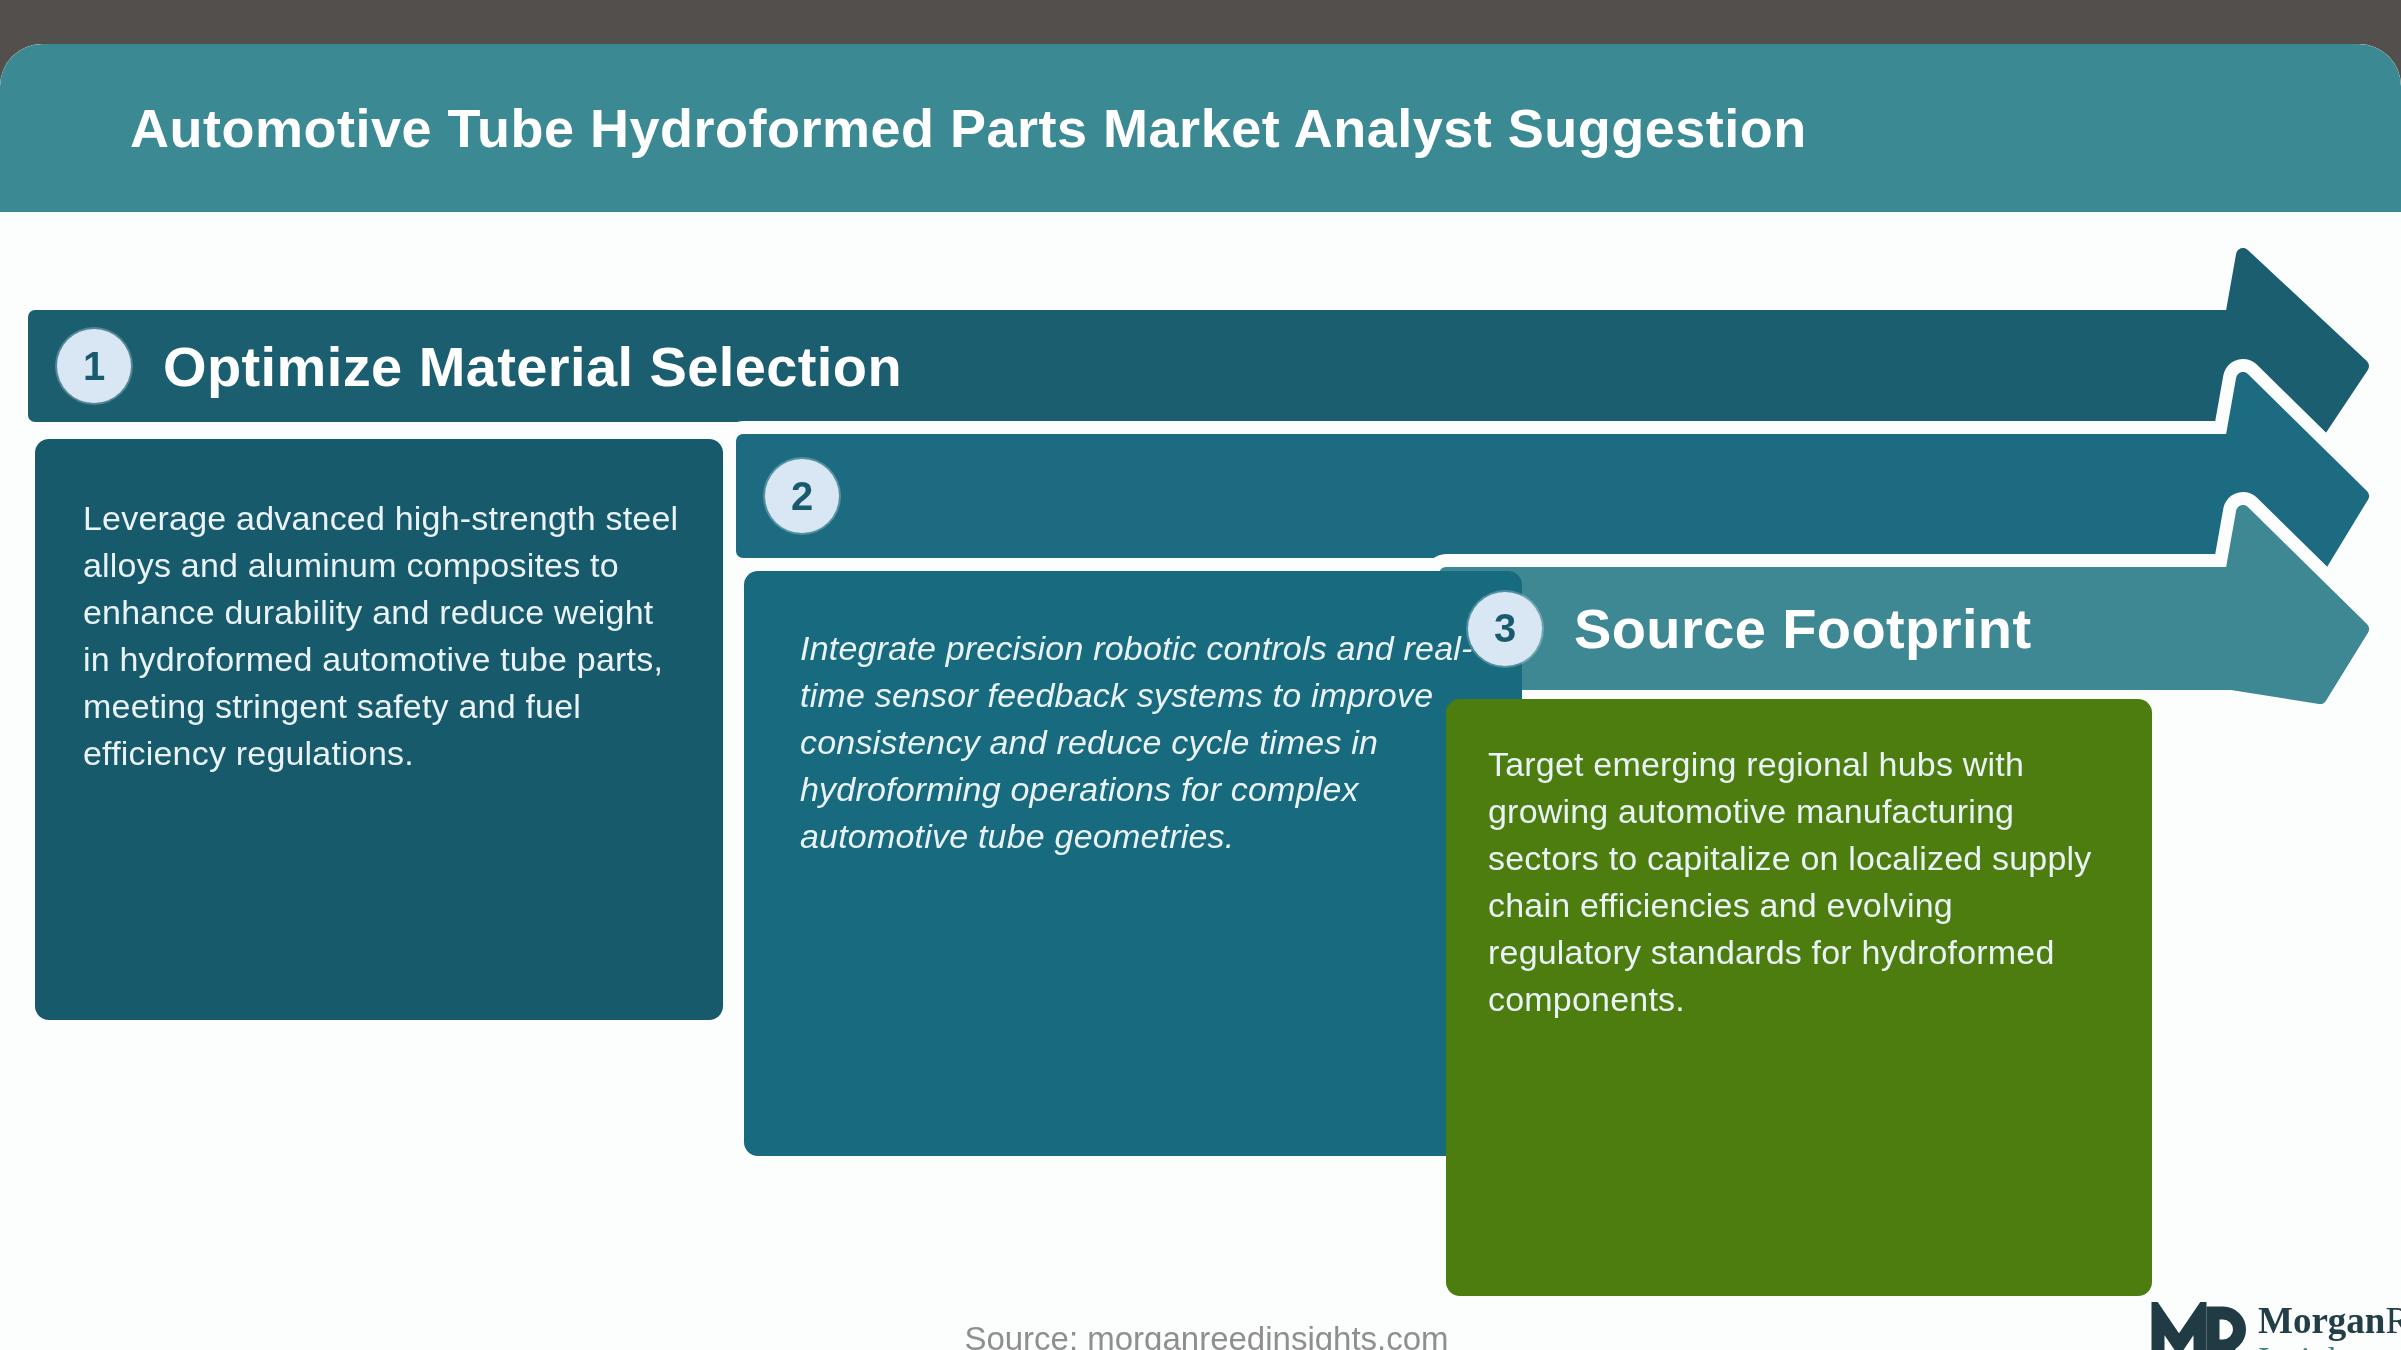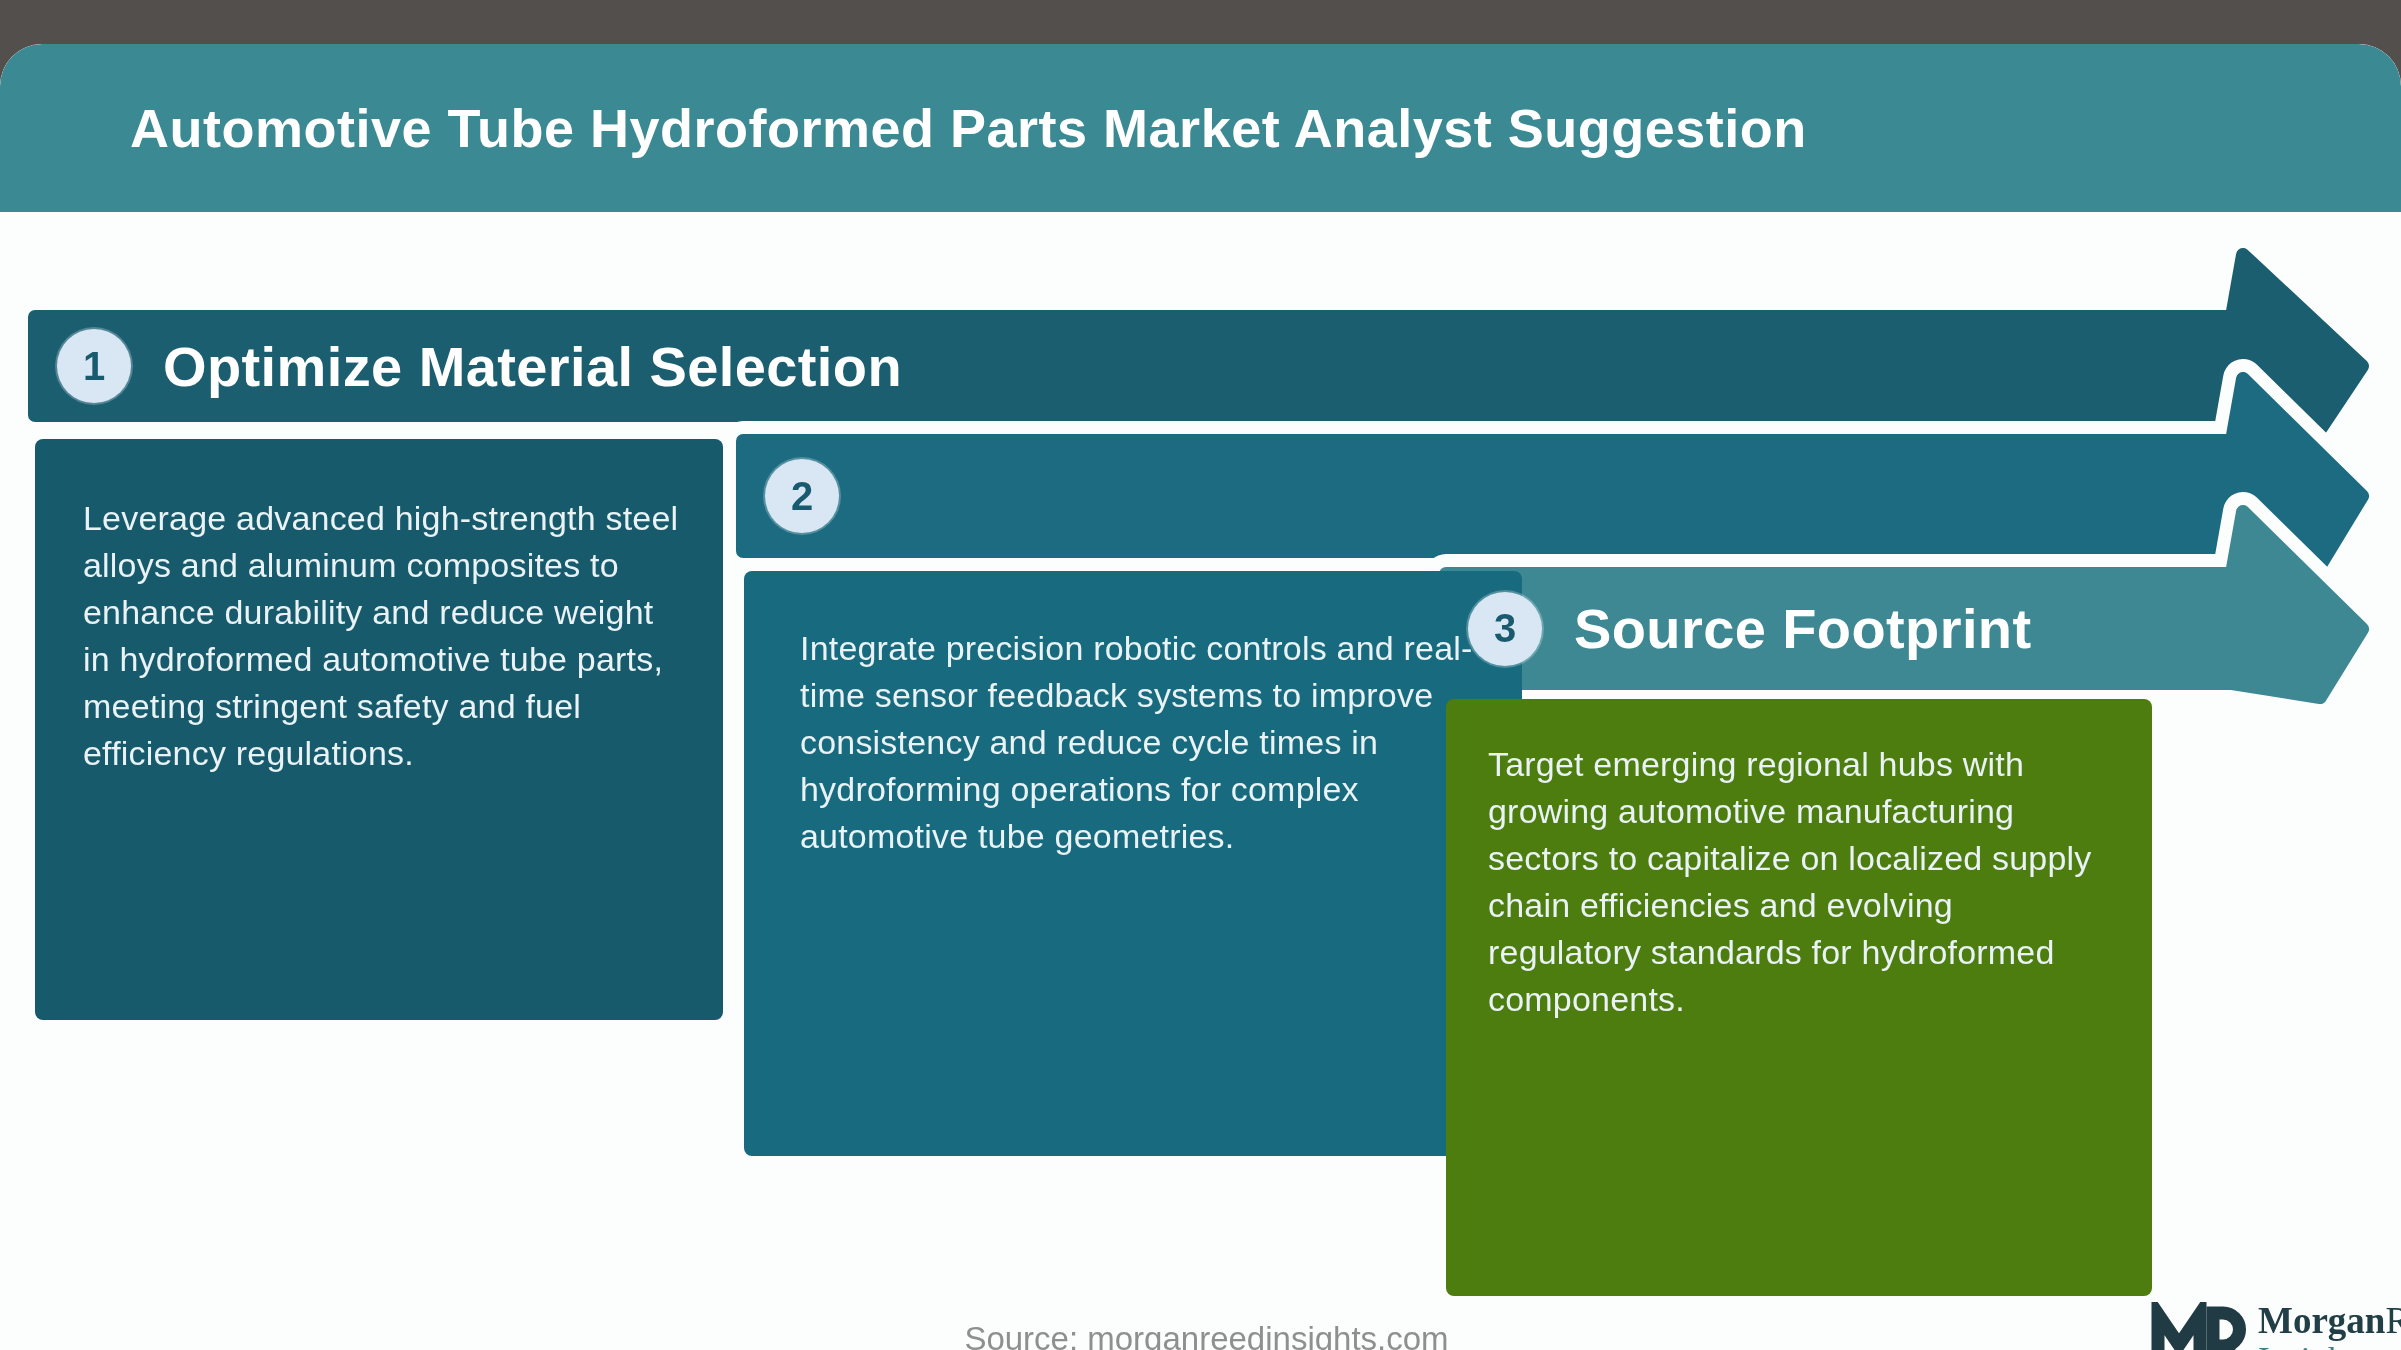--- a/index.html
+++ b/index.html
@@ -12,24 +12,24 @@
   
   #arrows{position:absolute;left:0;top:0;pointer-events:none;}
   
   .banner-row{position:absolute;display:flex;align-items:center;z-index:5;}
   .badge{width:74px;height:74px;border-radius:50%;background:#d8e7f3;flex:0 0 auto;
          display:flex;align-items:center;justify-content:center;
          box-shadow:0 0 0 2px rgba(255,255,255,.25);}
   .badge span{color:#1a5a6e;font-size:40px;font-weight:bold;}
   .step-heading{color:#ffffff;font-size:56px;font-weight:bold;letter-spacing:.4px;margin-left:32px;}
   
-  .card{position:absolute;border-radius:8px;box-sizing:border-box;z-index:4;}
+  .card{position:absolute;border-radius:14px;box-sizing:border-box;z-index:4;}
   .card p{margin:0;color:#e9f2f5;font-size:34px;line-height:47px;font-weight:400;letter-spacing:.2px;}
   #card1{left:35px;top:395px;width:688px;height:581px;background:#175a6c;padding:56px 44px 0 48px;}
-  #card2{left:744px;top:527px;width:778px;height:585px;background:#186a7e;padding:54px 40px 0 56px;}
+  #card2{left:744px;top:527px;width:778px;height:585px;background:#186a7e;padding:54px 40px 0 56px;font-style:italic;}
   #card3{left:1446px;top:655px;width:706px;height:597px;background:#4d7c0f;padding:42px 40px 0 42px;}
   
   .source{position:absolute;left:12px;right:0;top:1276px;text-align:center;color:#8f8f8f;font-size:33px;}
   .hairline{position:absolute;left:16px;right:16px;top:1342px;height:3px;background:#d5d5d5;}
   .logo{position:absolute;left:2150px;top:1258px;display:flex;align-items:flex-start;}
   .logo-text{margin-left:12px;font-family:"Liberation Serif",serif;line-height:1;}
   .logo-name{font-size:37px;color:#223e46;white-space:nowrap;}
   .logo-name .bold{font-weight:bold;}
   .logo-tagline{font-size:35px;color:#3f8183;margin-top:4px;}
 </style>

